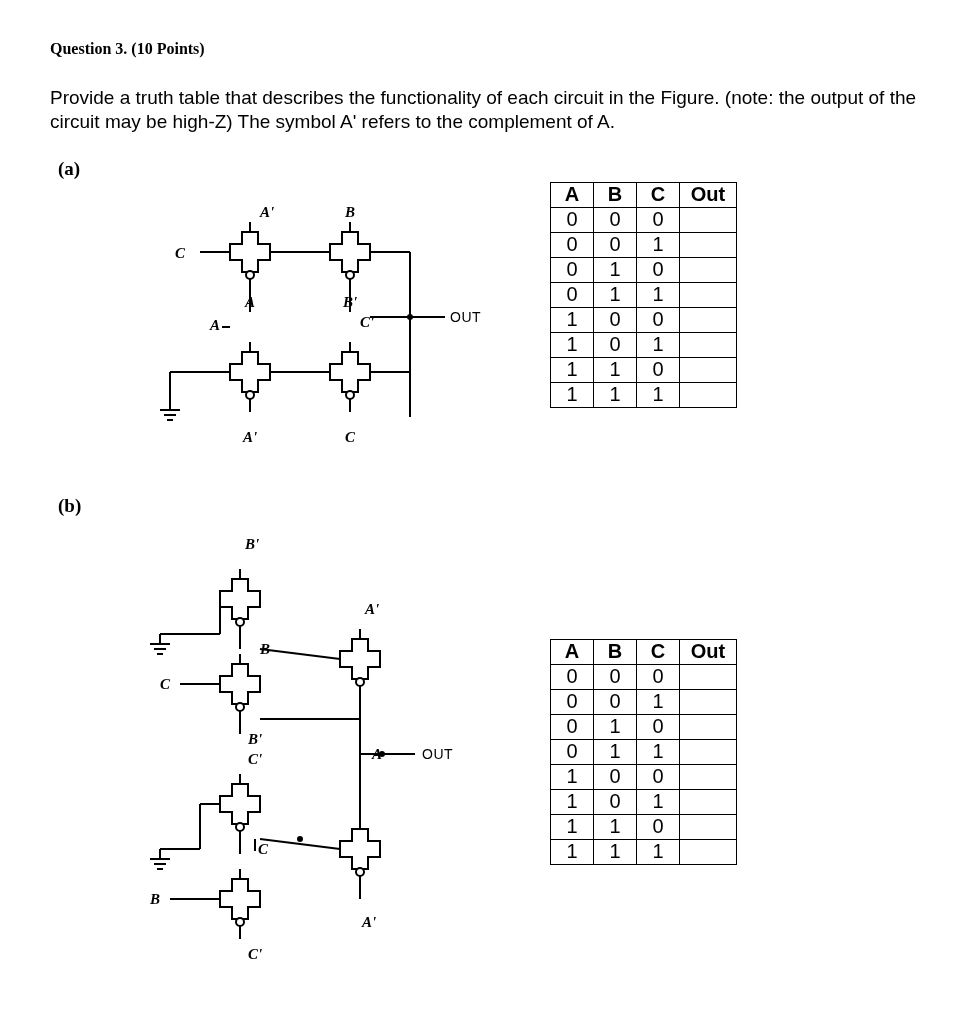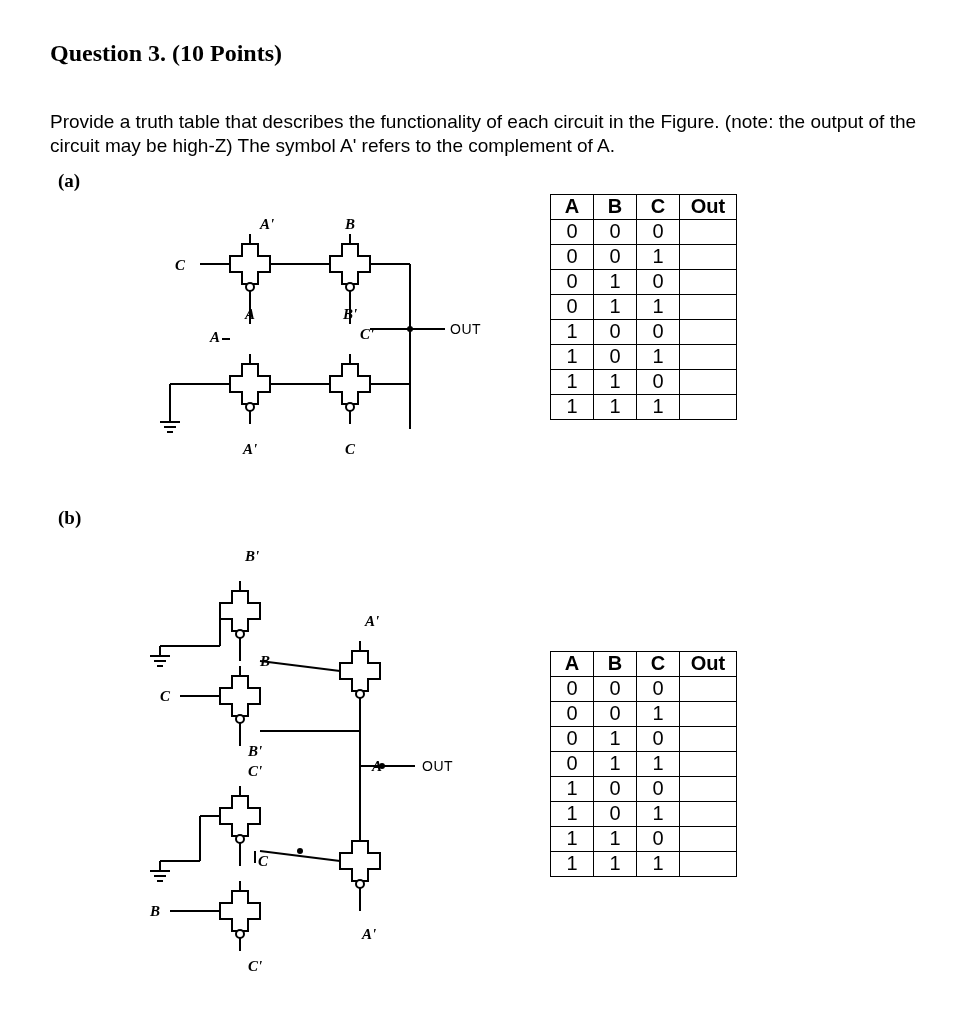--- a/index.html
+++ b/index.html
@@ -7,28 +7,28 @@
     padding: 40px 50px;
     font-family: "Times New Roman", Times, serif;
     font-size: 20px;
     color: #000;
     background: #fff;
     width: 970px;
     box-sizing: border-box;
   }
   .heading {
     font-weight: bold;
-    margin-bottom: 43px;
-    font-size: 24px;
+    margin-bottom: 28px;
+    font-size: 16px;
   }
   .instructions {
     font-family: Arial, Helvetica, sans-serif;
     font-size: 19px;
     line-height: 1.25;
-    margin-bottom: 12px;
+    margin-bottom: 24px;
   }
   .part-label {
     font-weight: bold;
     font-size: 19px;
     margin: 6px 0 2px 8px;
   }
   .row {
     display: flex;
     align-items: flex-start;
     margin-bottom: 8px;

